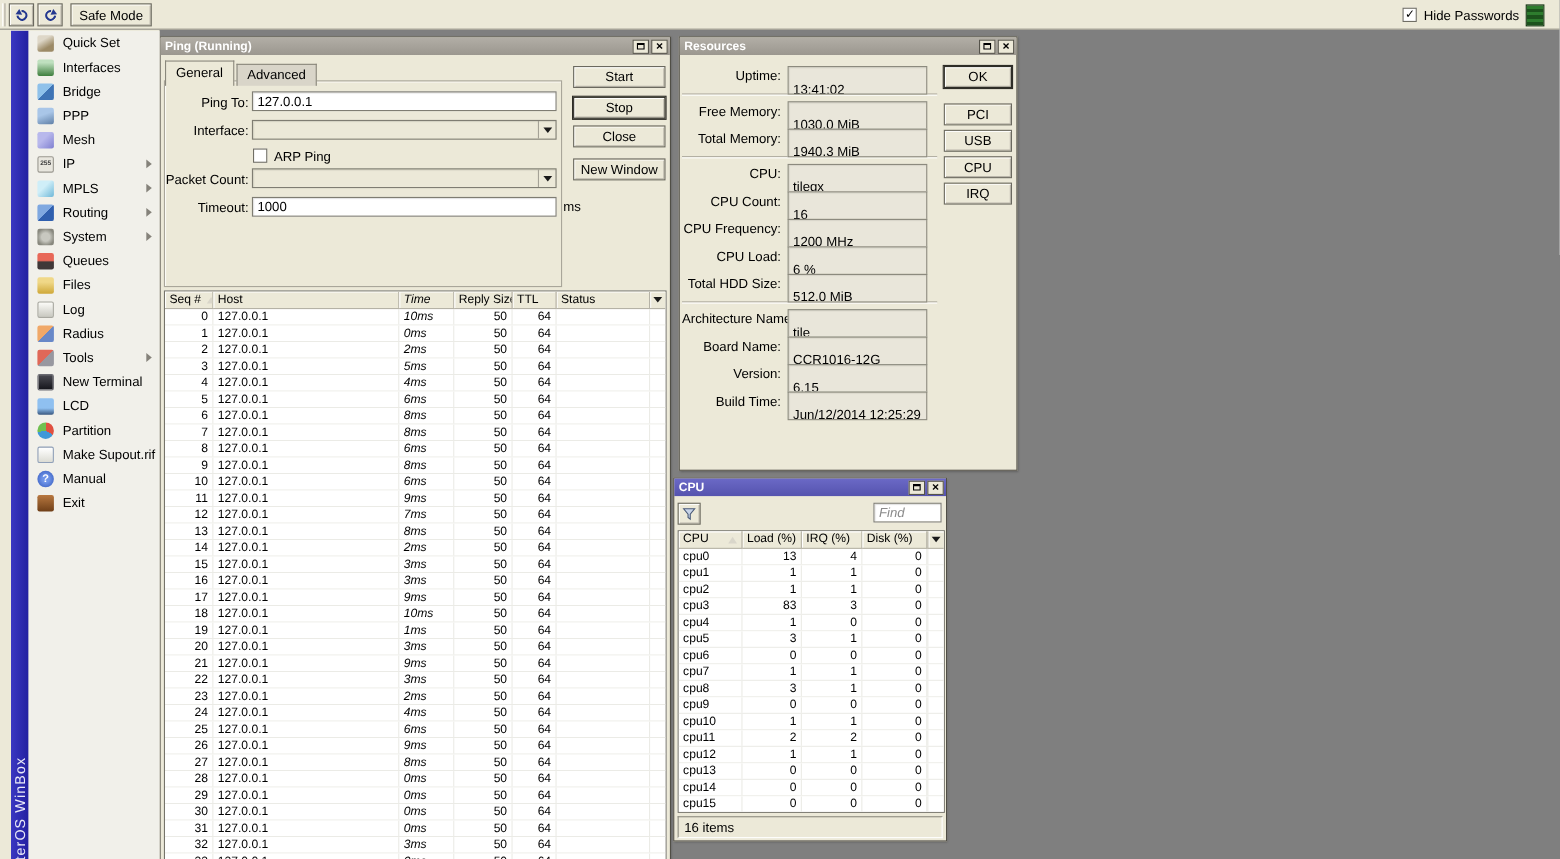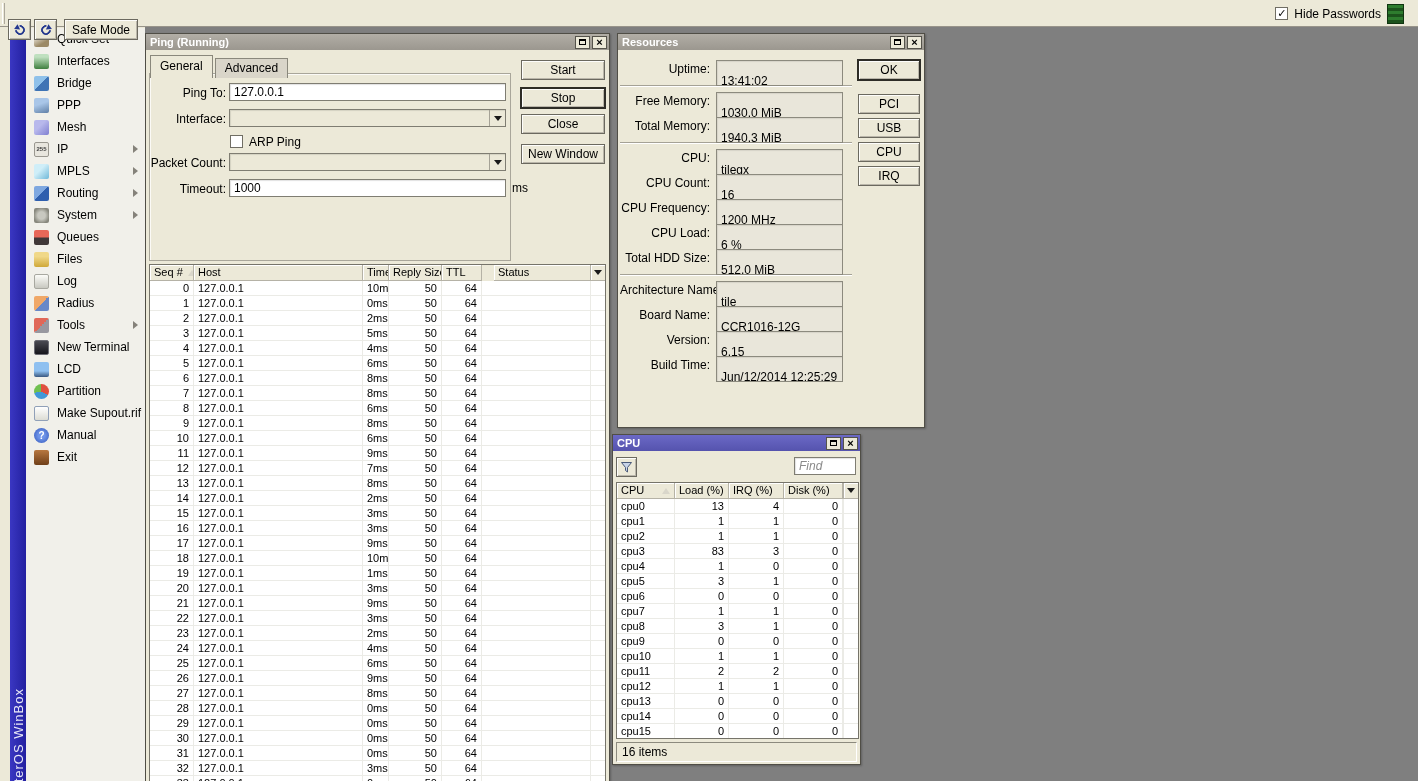--- a/index.html
+++ b/index.html
@@ -3,21 +3,21 @@
 <meta charset="utf-8">
 <style>
   * { margin:0; padding:0; box-sizing:border-box; }
   html,body { width:1418px; height:781px; overflow:hidden; }
   body { font-family:"Liberation Sans","DejaVu Sans",sans-serif; font-size:12px; color:#000; }
   #screen { position:relative; width:1418px; height:781px; background:var(--desktop,#7f7f7f); overflow:hidden; }
 
   
   .toolbar { position:absolute; left:0; top:0; width:100%; height:27px; background:var(--window_bg,#ece9d8); border-bottom:1px solid #98948a; z-index:50; }
   .grip { position:absolute; left:2px; top:3px; height:21px; width:3px; border-left:1px solid #fff; border-right:1px solid #aca89c; }
-  .tb-btn { position:absolute; top:3px; height:21px; background:var(--window_bg,#ece9d8); border:1px solid #6b695f; box-shadow:inset 1px 1px 0 #fdfdfb, inset -1px -1px 0 #bab6aa; display:flex; align-items:center; justify-content:center; font-size:12px; cursor:default;margin-top:16px; }
+  .tb-btn { position:absolute; top:3px; height:21px; background:var(--window_bg,#ece9d8); border:1px solid #6b695f; box-shadow:inset 1px 1px 0 #fdfdfb, inset -1px -1px 0 #bab6aa; display:flex; align-items:center; justify-content:center; font-size:12px; cursor:default; }
   .tb-undo { left:8px; width:23px; }
   .tb-redo { left:34px; width:23px; }
   .tb-safemode { left:64px; width:74px; }
   .curl { position:relative; width:10px; height:10px; border:2px solid #24388f; border-radius:50%; }
   .curl-undo { border-left-color:transparent; transform:rotate(40deg); }
   .curl-redo { border-right-color:transparent; transform:rotate(-40deg); }
   .curl-undo::after { content:""; position:absolute; left:-5px; top:-3px; border:3px solid transparent; border-bottom:5px solid #24388f; transform:rotate(-35deg); }
   .curl-redo::after { content:""; position:absolute; right:-5px; top:-3px; border:3px solid transparent; border-bottom:5px solid #24388f; transform:rotate(35deg); }
   .toolbar-right { position:absolute; right:0; top:0; height:27px; display:flex; align-items:center; gap:6px; padding-right:14px; }
   .cb { width:13px; height:13px; background:#fff; border:1px solid #706e64; display:flex; align-items:center; justify-content:center; font-size:11px; line-height:11px; }
@@ -87,21 +87,21 @@
   .grid { position:absolute; background:#fff; border:1px solid #76746a; overflow:hidden; }
   .grid-head { display:flex; background:var(--window_bg,#ece9d8); height:16px; }
   .gh-cell { border-right:1px solid #b5b2a6; border-bottom:1px solid #b5b2a6; box-shadow:inset 0 1px 0 #fff, inset 1px 0 0 #fff; padding:0 4px; font-size:11px; line-height:15px; display:flex; align-items:center; overflow:hidden; white-space:nowrap; cursor:default; }
   .sort-tri { display:inline-block; margin-left:5px; width:0; height:0; border-left:4px solid transparent; border-right:4px solid transparent; border-bottom:6px solid #d9d6ca; }
   .gh-dd { display:flex; align-items:center; justify-content:center; border-bottom:1px solid #b5b2a6; background:var(--window_bg,#ece9d8); box-shadow:inset 0 1px 0 #fff, inset 1px 0 0 #fff; border-left:1px solid #b5b2a6; }
   .g-row { display:flex; height:15px; border-bottom:1px solid #ebebe6; background:#fff; cursor:default; }
   .g-cell { border-right:1px solid #ebebe6; padding:0 4px; font-size:11px; line-height:14px; overflow:hidden; white-space:nowrap; }
   .ra { text-align:right; }
 
   
-  .pt-c0 { width:44px; } .pt-c1 { width:169px; } .pt-c2 { width:26px; } .pt-c3 { width:53px; } .pt-c4 { width:40px; } .pt-c5 { flex:1; border-right:none;margin-left:12px; } .pt-dd { width:15px; flex:none; }
+  .pt-c0 { width:44px; } .pt-c1 { width:169px; } .pt-c2 { width:50px;font-style:italic; } .pt-c3 { width:53px; } .pt-c4 { width:40px; } .pt-c5 { flex:1; border-right:none; } .pt-dd { width:15px; flex:none; }
   .pt-bdd { width:15px; flex:none; border-right:none; border-left:1px solid #ebebe6; }
 
   
   .ct-c0 { width:58px; } .ct-c1 { width:54px; } .ct-c2 { width:55px; } .ct-c3 { width:59px; } .ct-dd { flex:1; } .ct-bdd { flex:1; border-right:none; border-left:1px solid #ebebe6; }
 
   
   #win-ping { left:145px; top:33px; width:465px; height:756px; }
   .ping-buttons button:nth-of-type(1){ top:26px; }
   .ping-buttons button:nth-of-type(2){ top:54px; }
   .ping-buttons button:nth-of-type(3){ top:80px; }

